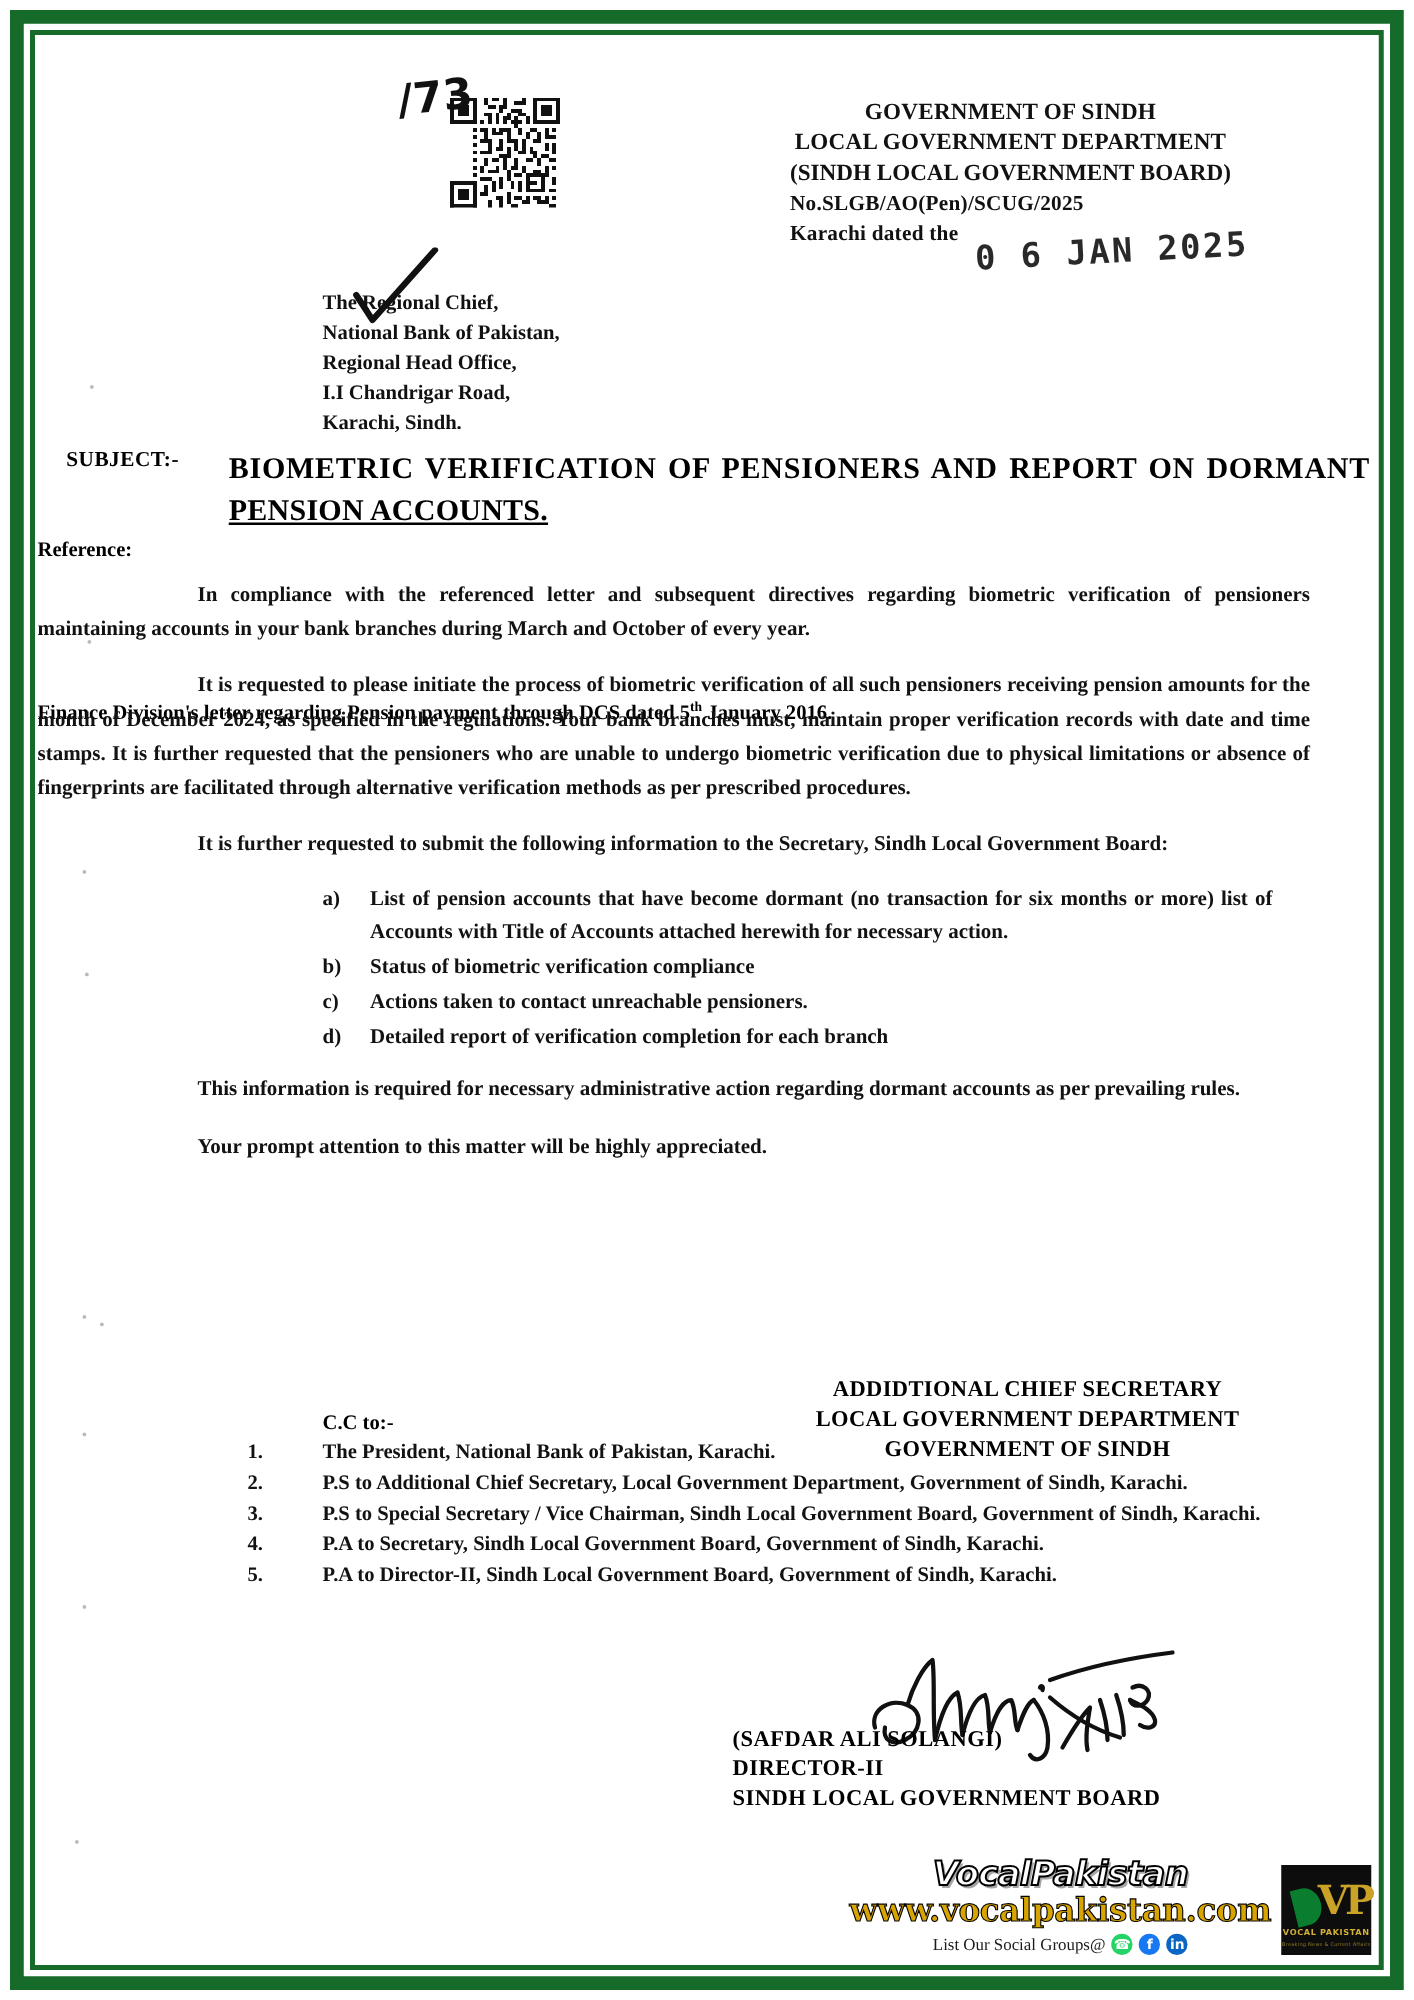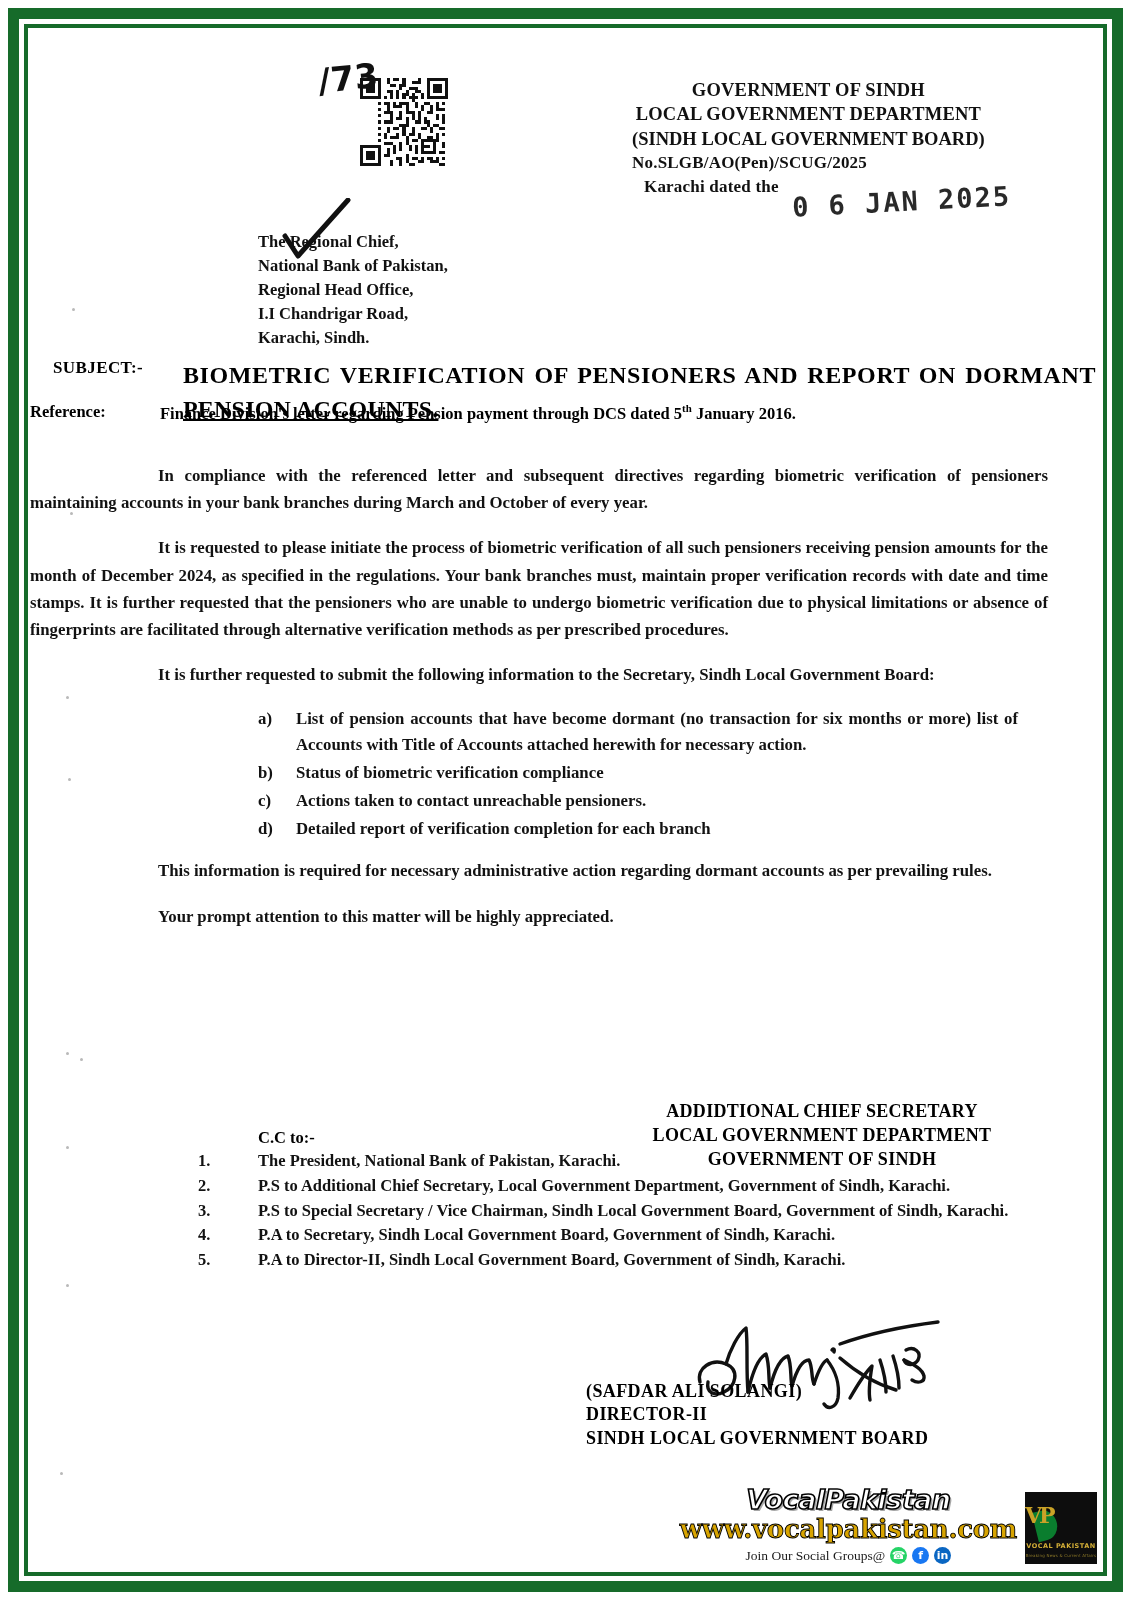--- a/index.html
+++ b/index.html
@@ -66,21 +66,21 @@
     font-weight: bold;
     font-size: 18.5px;
     line-height: 1.32;
     letter-spacing: 0.2px;
     color: #111;
     white-space: nowrap;
   }
   .org-block .ln1, .org-block .ln2, .org-block .ln3 { text-align: center; }
   .org-block .ln3 { letter-spacing: 0px; }
   .refno { font-size: 17px; margin-top: 1px; }
-  .dateline { font-size: 17px; margin-top: 1px; position: relative; margin-left: 12px; }
+  .dateline { font-size: 17px; margin-top: 1px; position: relative; }
 
   .handwrite-num {
     font-family: "DejaVu Sans", sans-serif;
     font-size: 34px;
     font-weight: bold;
     color: #111;
     position: absolute;
     left: 288px; top: -22px;
     transform: rotate(-6deg);
   }
@@ -135,23 +135,24 @@
     font-size: 24px;
     line-height: 1.42;
     text-align: justify;
     letter-spacing: 0.6px;
     padding-right: 28px;
   }
   .subject-text .u { text-decoration: underline; letter-spacing: 0.2px; }
 
   .ref-row {
     position: absolute;
-    left: 0px; top: 372px;
+    left: 0px; top: 400px;
     width: 1071px;
     display: flex;
+    flex-direction: column;
   }
   .lbl-ref {
     width: 130px; flex: 0 0 130px;
     font-weight: bold;
     font-size: 16.5px;
   }
   .ref-text {
     flex: 1;
     font-weight: bold;
     font-size: 16.5px;
@@ -327,24 +328,24 @@
   }
   .brand-logo {
     width: 72px; height: 72px;
     background: #0d0d0d;
     position: relative;
     flex: 0 0 auto;
   }
   .logo-vp {
     position: absolute;
     left: 0; right: 0; top: 12px;
-    text-align: left;
+    text-align: right;
     font-family: "DejaVu Serif", serif;
     font-weight: bold;
-    font-size: 22px;
+    font-size: 32px;
     color: #c9a227;
     line-height: 1;
     letter-spacing: -3px;
   }
   .logo-crescent {
     position: absolute;
     left: 10px; top: 18px;
     width: 22px; height: 30px;
     background: #0a7d2e;
     border-radius: 0 60% 60% 0 / 0 50% 50% 0;
@@ -648,21 +649,21 @@
     <div>(SAFDAR ALI SOLANGI)</div>
     <div>DIRECTOR-II</div>
     <div>SINDH LOCAL GOVERNMENT BOARD</div>
   </div>
 
   <div class="brand">
     <div class="brand-text">
       <div class="brand-name">VocalPakistan</div>
       <div class="brand-url">www.vocalpakistan.com</div>
       <div class="brand-join">
-        <span>Join Our Social Groups@</span>
+        <span>List Our Social Groups@</span>
         <span class="soc soc-wa">
             <span>☎</span>
           </span>
         <span class="soc soc-fb">
             <span>f</span>
           </span>
         <span class="soc soc-li">
             <span>in</span>
           </span>
       </div>

